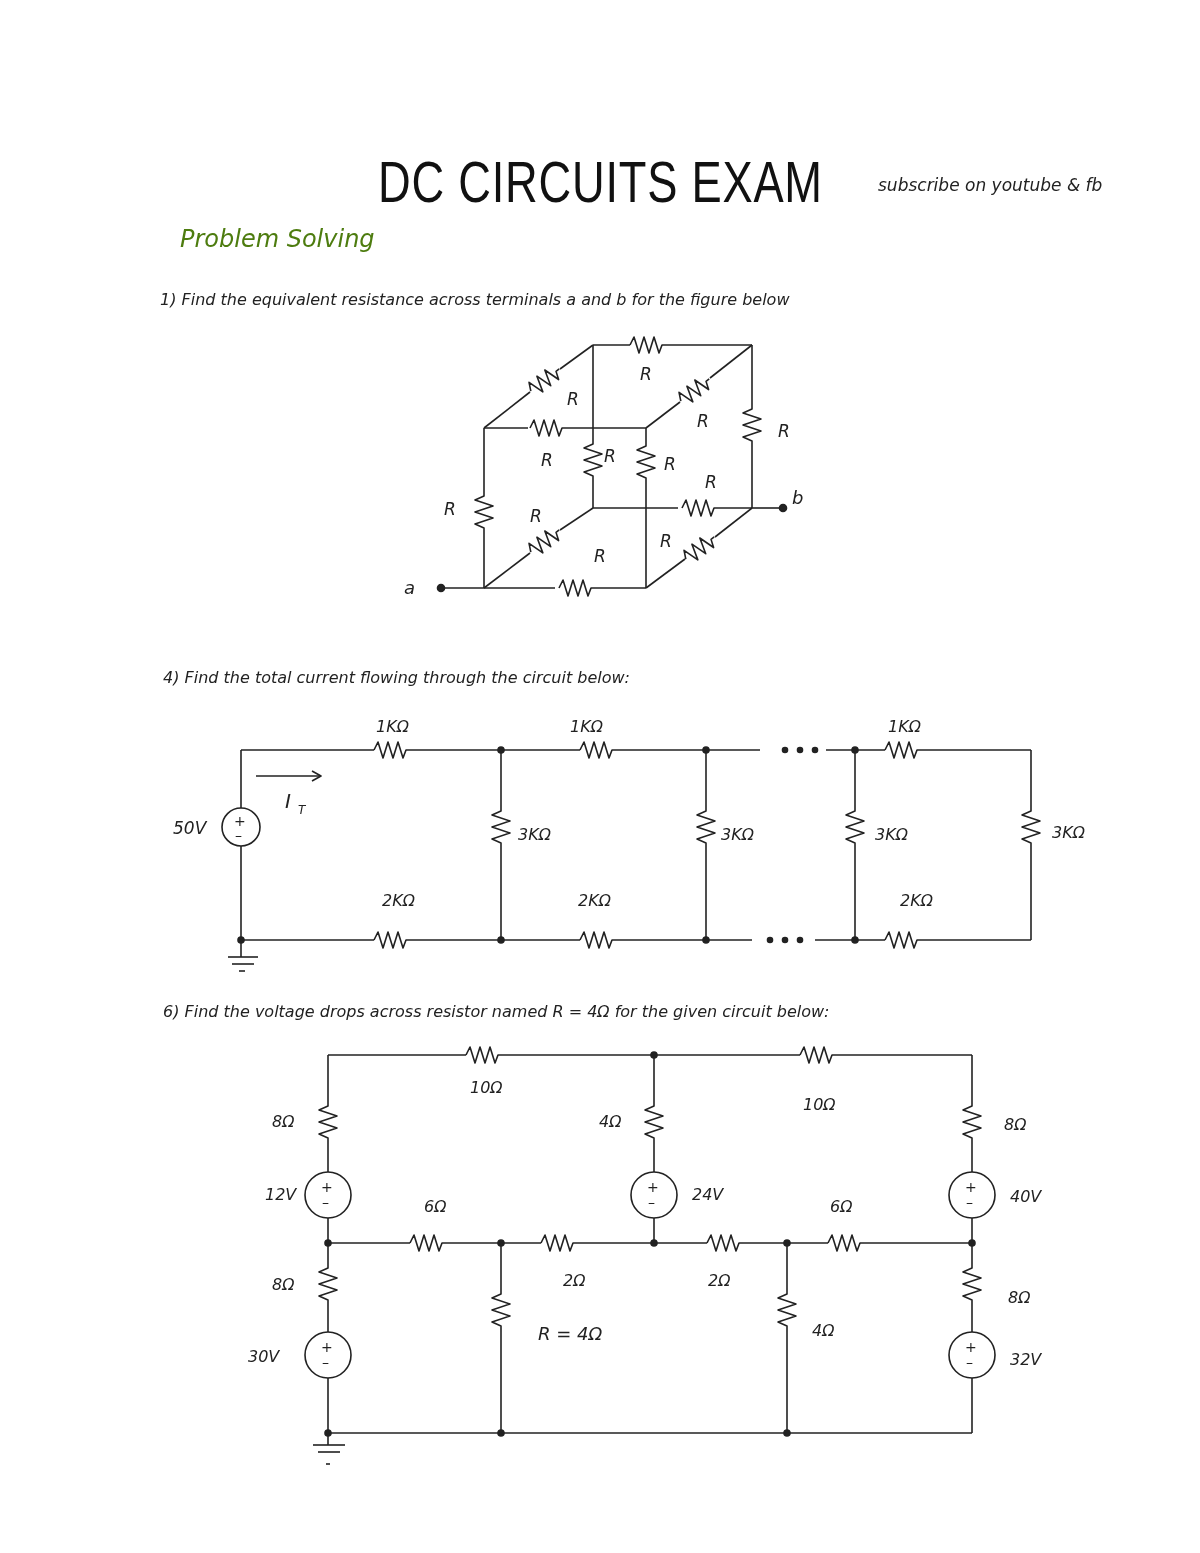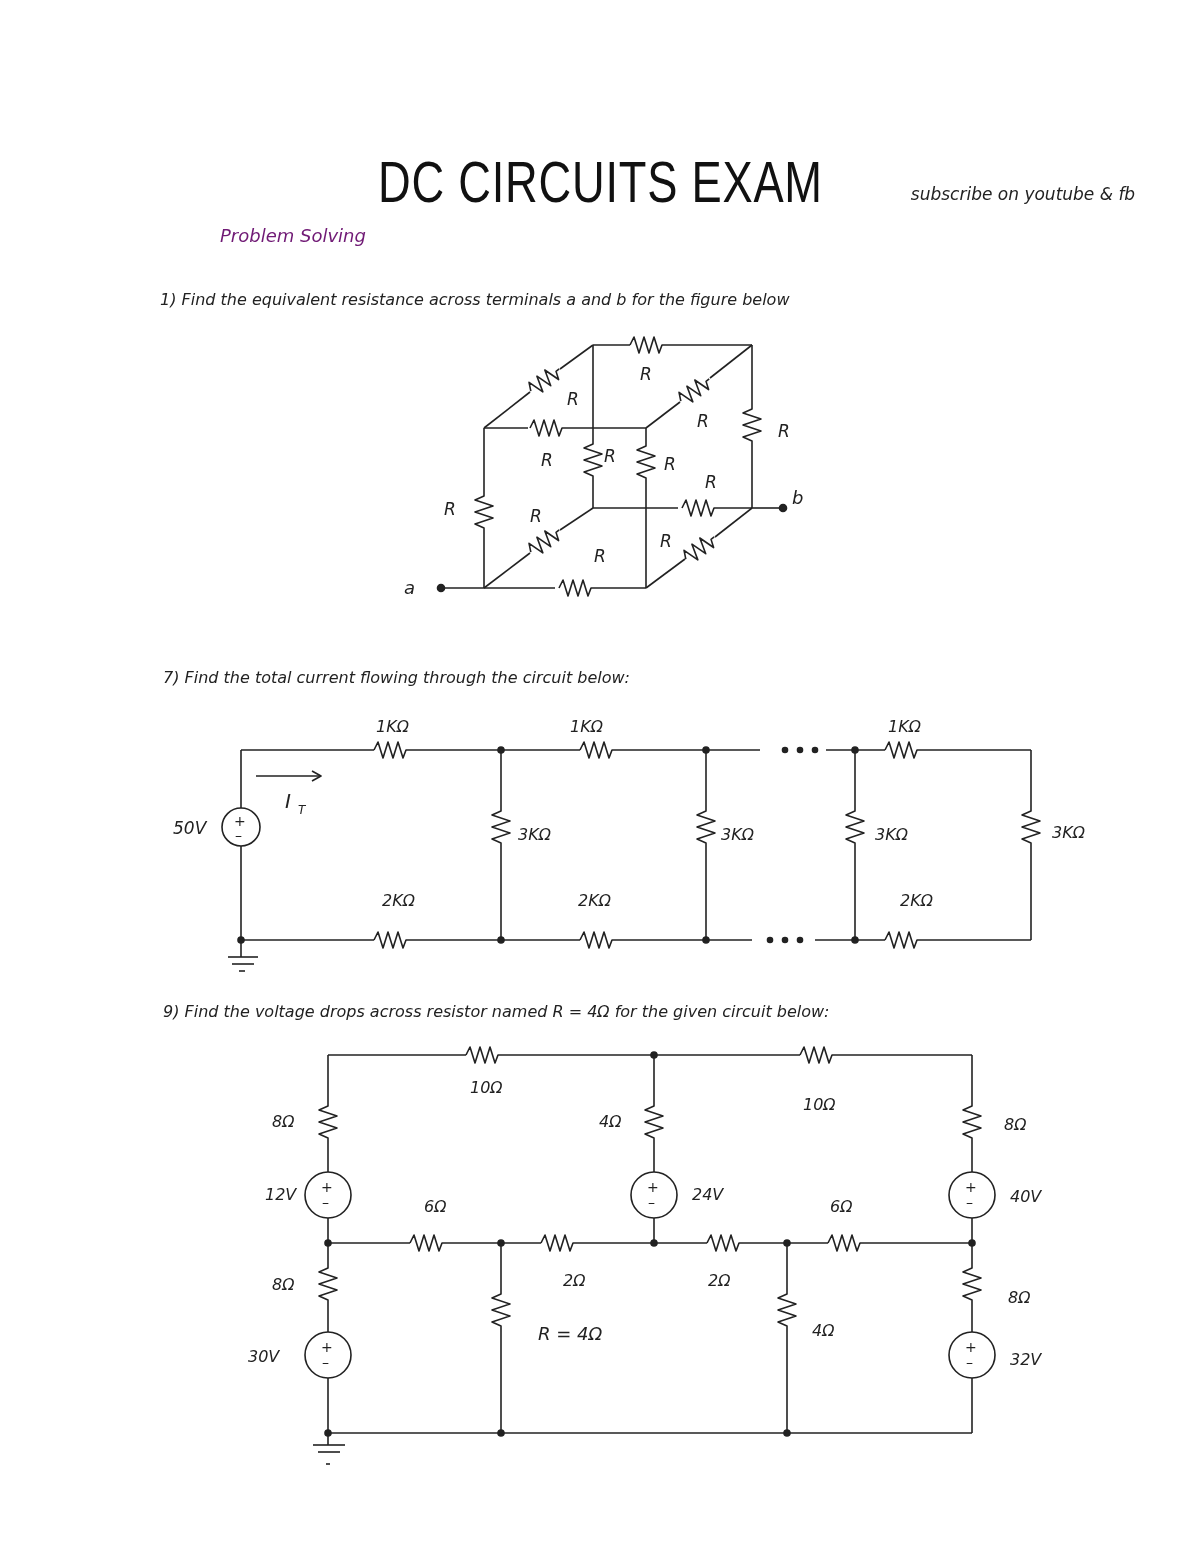--- a/index.html
+++ b/index.html
@@ -2,42 +2,42 @@
 <html><head>
 <meta charset="utf-8">
 <style>
   html, body { margin:0; padding:0; background:#ffffff; }
   body { width:1200px; height:1553px; position:relative; overflow:hidden;
          font-family:"DejaVu Sans", sans-serif; color:#1a1a1a; }
   .abs { position:absolute; }
   .title { left:378px; top:148px; font-family:"Liberation Sans Narrow","Liberation Sans", sans-serif;
            font-size:58px; font-weight:300; letter-spacing:1px; transform:scaleX(0.78); transform-origin:left top;
            color:#111; white-space:nowrap; }
-  .promo { left:878px; top:172px; font-size:17px; line-height:26px; text-align:center; width:290px;
-           font-family:"DejaVu Sans", sans-serif; color:#222; font-style:italic;margin-top:9px; }
-  .section { left:180px; top:225px; font-size:18px; color:#701a75; font-style:italic;margin-left:40px; }
+  .promo { left:878px; top:172px; font-size:17px; line-height:26px; width:290px;
+           font-family:"DejaVu Sans", sans-serif; color:#222; font-style:italic; }
+  .section { left:180px; top:225px; font-size:24px; color:#4d7c0f; font-style:italic; }
   .q { font-size:16px; color:#222; white-space:nowrap; font-style:italic; }
   .q1 { left:160px; top:290px; }
   .q2 { left:163px; top:668px; }
   .q3 { left:163px; top:1002px; }
   svg.diagram { position:absolute; left:0; top:0; }
   svg text { font-family:"DejaVu Sans", sans-serif; fill:#222; font-style:italic; }
 </style>
 </head>
 <body>
 
 <div class="abs title">DC CIRCUITS EXAM</div>
 <div class="abs promo">
   <div>subscribe on youtube &amp; fb</div>
 </div>
 <div class="abs section">Problem Solving</div>
 
 <div class="abs q q1">1) Find the equivalent resistance across terminals a and b for the figure below</div>
-<div class="abs q q2">7) Find the total current flowing through the circuit below:</div>
-<div class="abs q q3">9) Find the voltage drops across resistor named R = 4Ω for the given circuit below:</div>
+<div class="abs q q2">4) Find the total current flowing through the circuit below:</div>
+<div class="abs q q3">6) Find the voltage drops across resistor named R = 4Ω for the given circuit below:</div>
 
 <svg class="diagram" width="1200" height="1553" viewBox="0 0 1200 1553" stroke="#222" stroke-width="1.6" fill="none" stroke-linejoin="round">
   <defs>
 
     <path id="rh" d="M-18 0 L-14 -8 L-9 8 L-4 -8 L1 8 L6 -8 L11 8 L14 0 L18 0"></path>
 
     <path id="rv" d="M0 -22 L0 -16 L-9 -12 L9 -6 L-9 0 L9 6 L-9 12 L0 16 L0 22"></path>
   </defs>
 
   <g>

